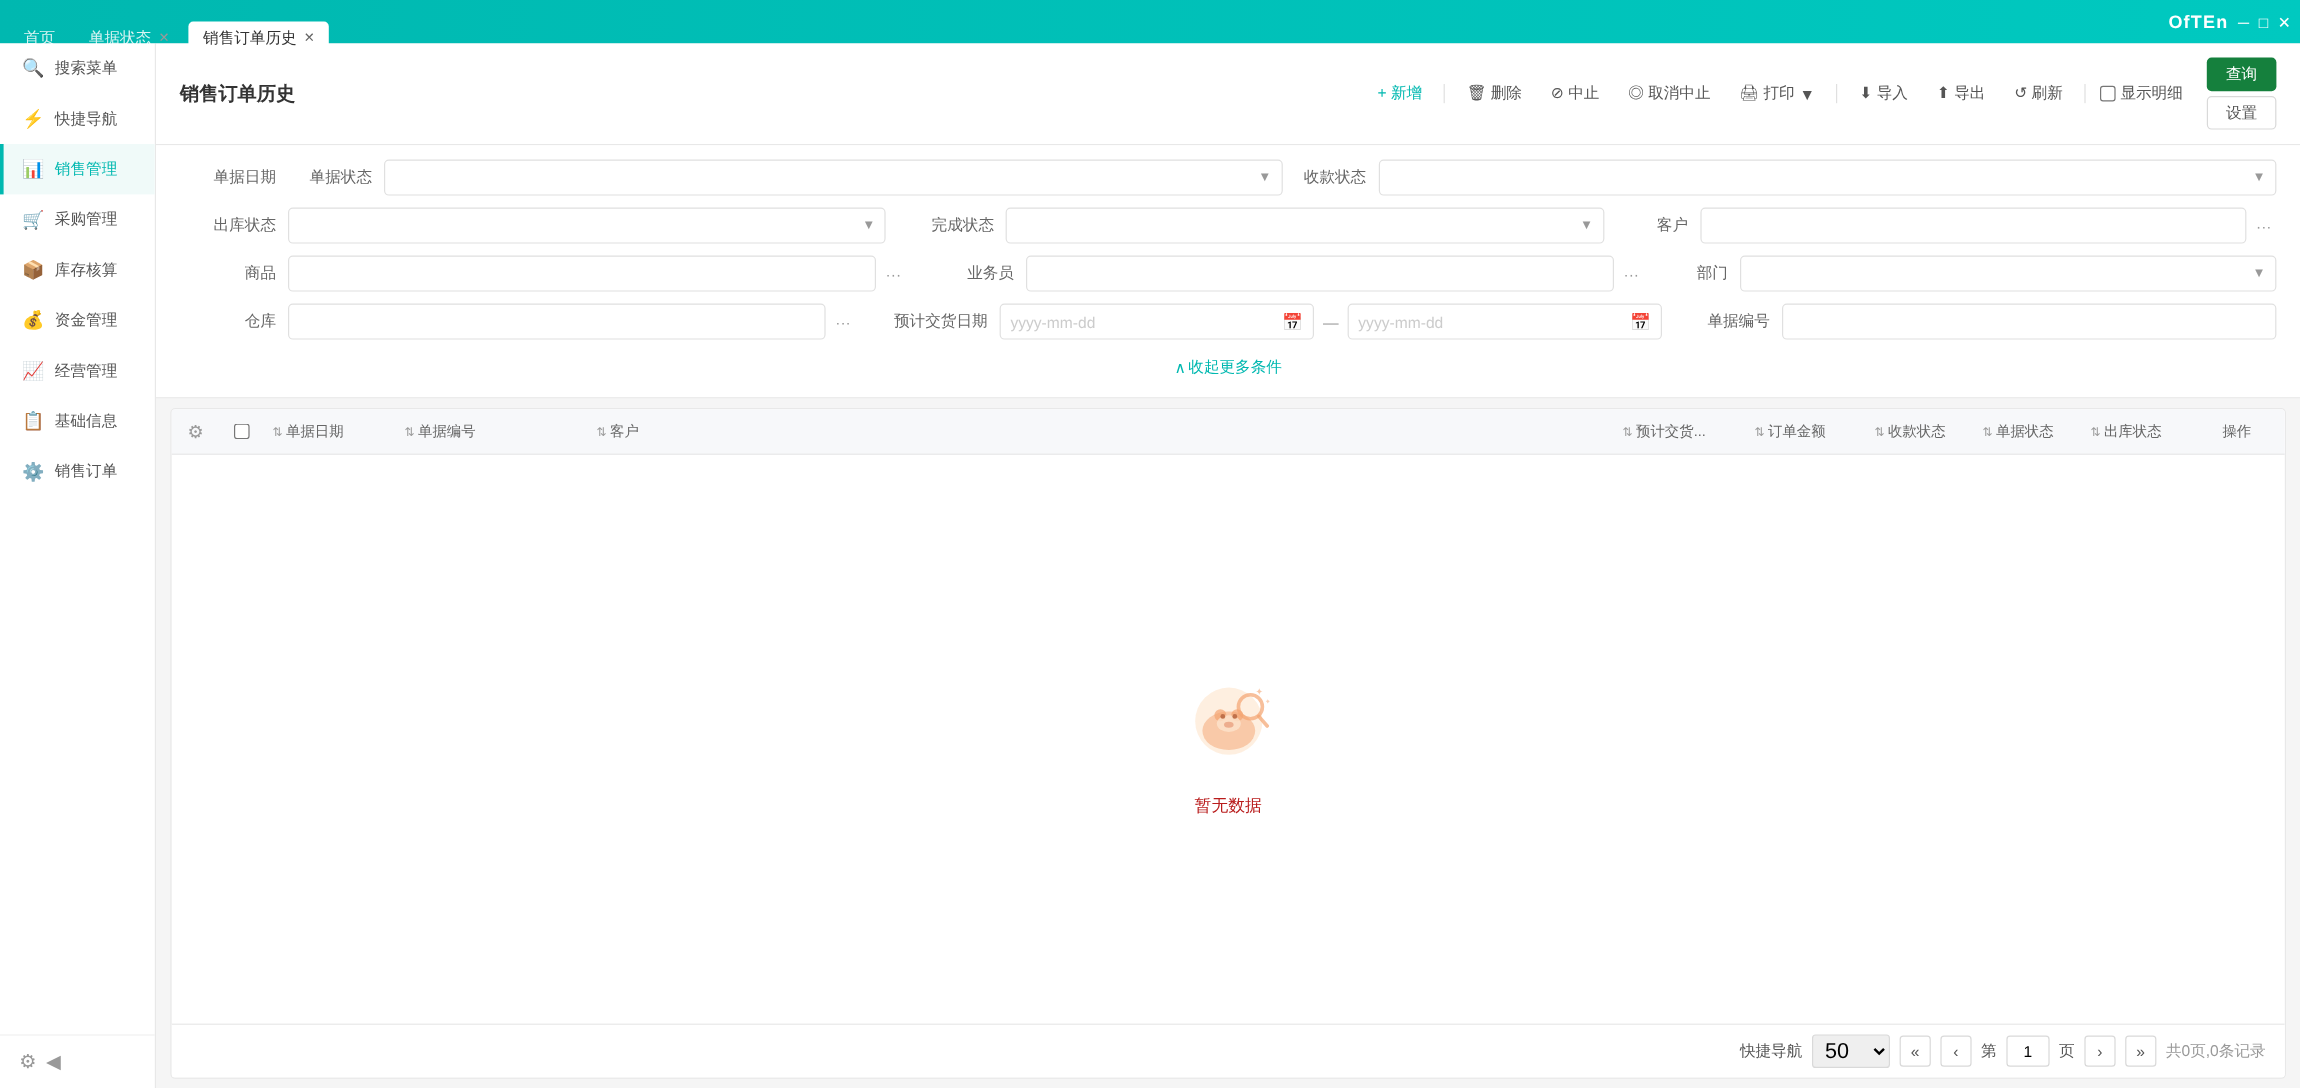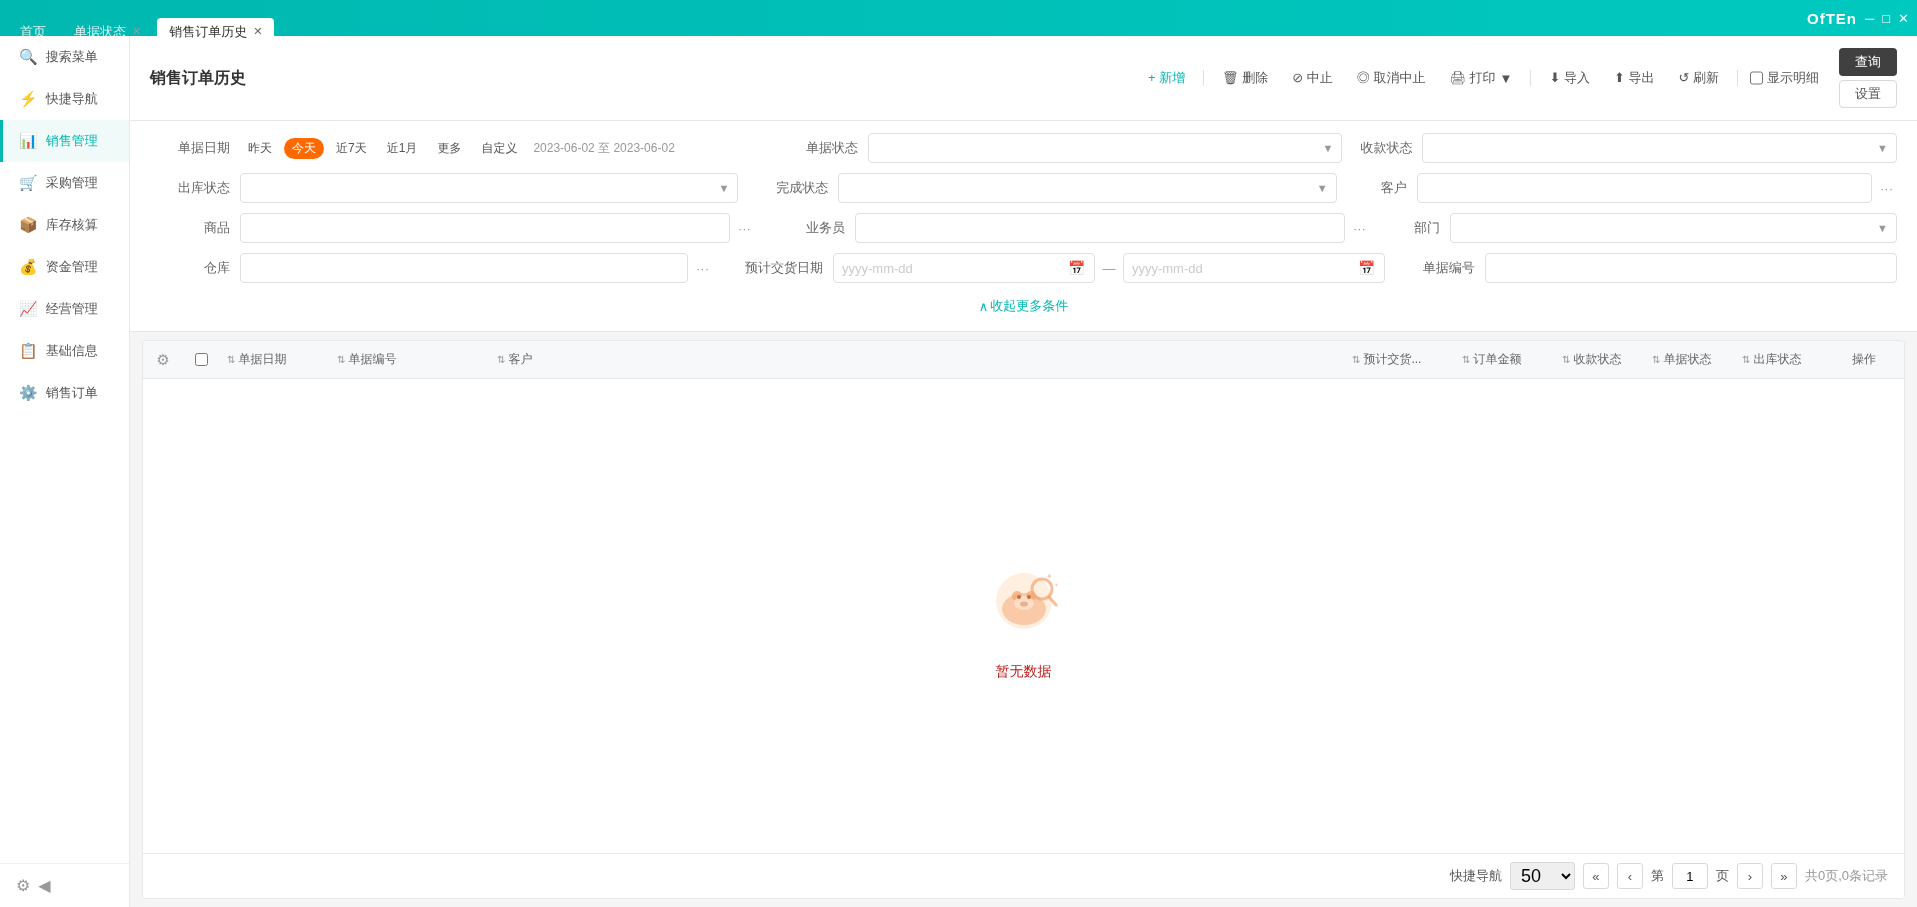--- a/index.html
+++ b/index.html
@@ -131,21 +131,21 @@
       gap: 4px;
       cursor: pointer;
       color: #555;
       font-size: 13px;
       padding: 4px 6px;
       border-radius: 3px;
     }
     .btn-new { color: #00b8b0; }
     .toolbar-sep { width: 1px; height: 16px; background: #e0e0e0; }
     .query-btn {
-      background: #404040;
+      background: #15803d;
       color: #fff;
       border: none;
       border-radius: 4px;
       padding: 5px 16px;
       cursor: pointer;
       font-size: 13px;
     }
     .settings-btn {
       background: #fff;
       color: #555;
@@ -462,33 +462,20 @@
             <button class="settings-btn">设置</button>
           </div>
         </div>
       </div>
     </div>
 
     <div class="filter-area">
 
       <div class="filter-row">
         <span class="filter-label">单据日期</span>
-        <div class="filter-control" style="flex:1.2;">
-          <div class="date-shortcuts">
-            <span class="date-shortcut">昨天</span>
-            <span class="date-shortcut active">今天</span>
-            <span class="date-shortcut">近7天</span>
-            <span class="date-shortcut">近1月</span>
-            <span class="date-shortcut">更多</span>
-            <span class="date-shortcut">自定义</span>
-          </div>
-          <div style="display:flex;flex-direction:column;gap:2px;">
-            <span style="font-size:12px;color:#999;">2023-06-02 至 2023-06-02</span>
-          </div>
-        </div>
         <span class="filter-label" style="width:80px;">单据状态</span>
         <div class="filter-select" style="width:280px;">
           <span></span>
           <span class="chevron">▼</span>
         </div>
         <span class="filter-label" style="width:80px;">收款状态</span>
         <div class="filter-select" style="width:280px;">
           <span></span>
           <span class="chevron">▼</span>
         </div>

